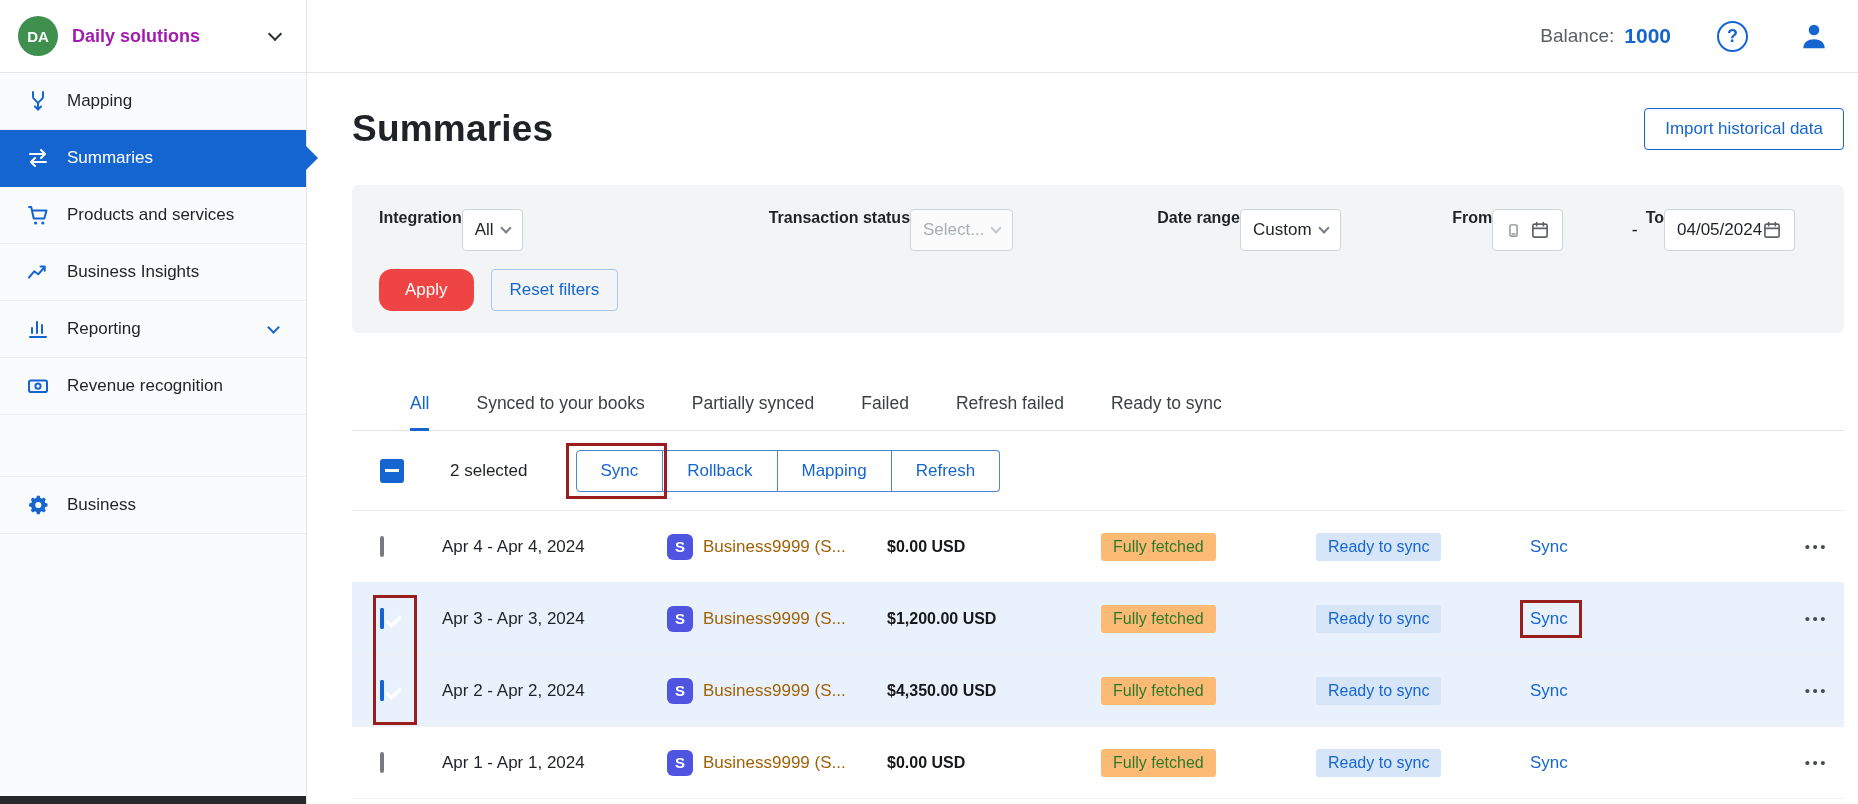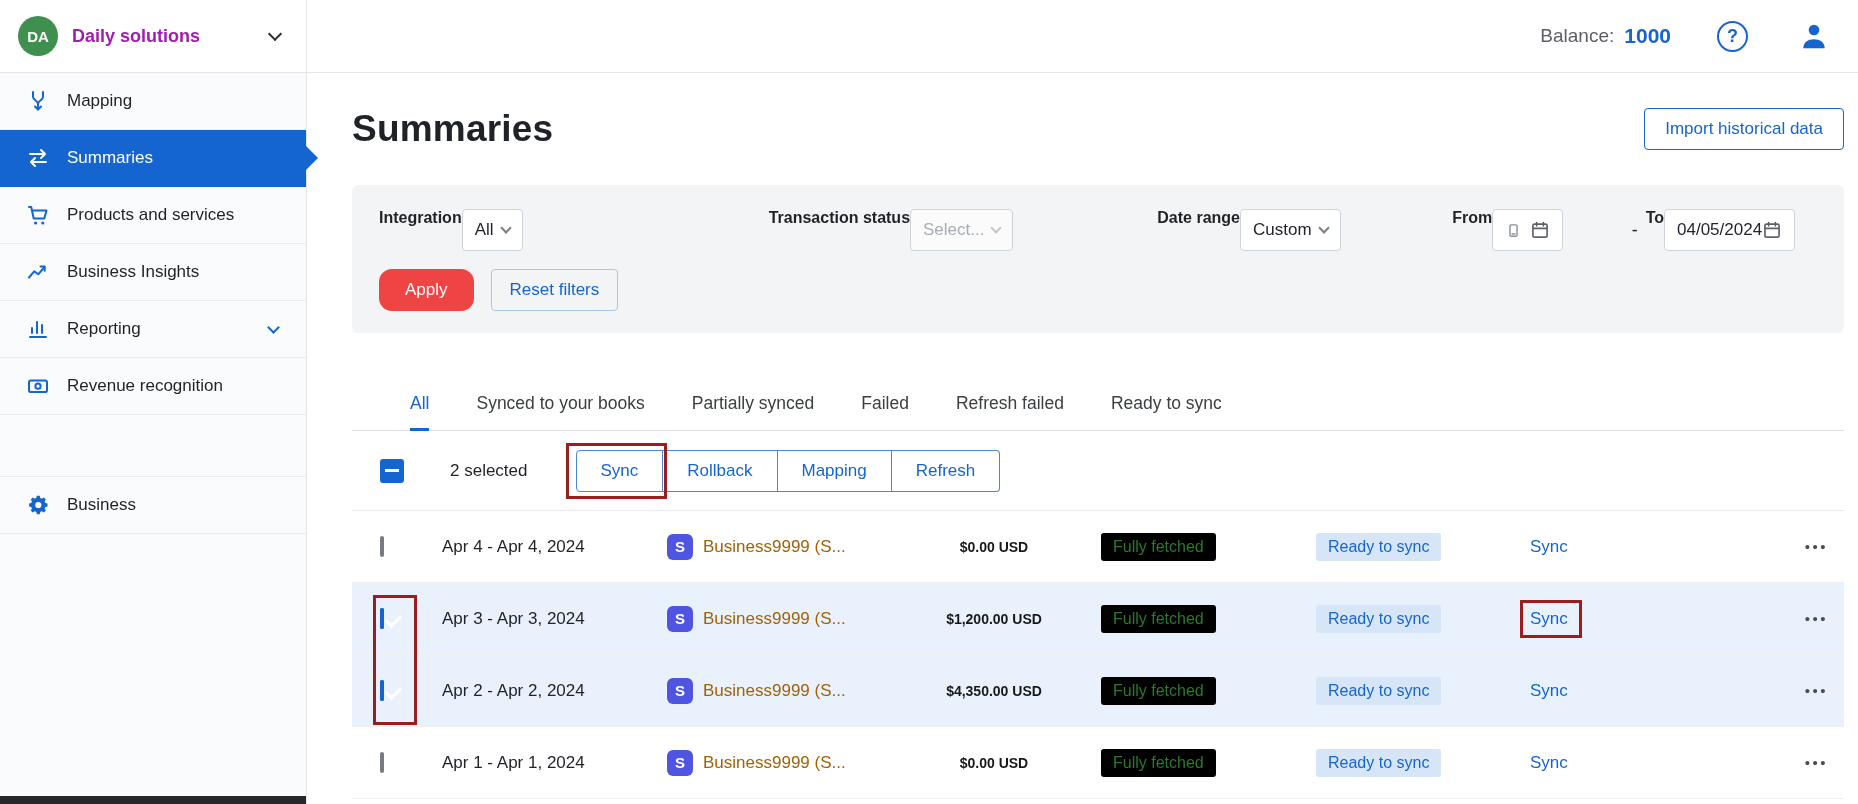--- a/index.html
+++ b/index.html
@@ -103,23 +103,23 @@
   .rows { position: relative; }
   .trow { display: grid; grid-template-columns: 90px 225px 220px 214px 215px 214px 266px 1fr;
     align-items: center; height: 72px; border-bottom: 1px solid #eef0f2; }
   .trow.selected { background: #e9f2fc; }
   .cell-check { padding-left: 28px; }
   .cell-date { font-size: 17px; color: #1f2227; }
   .cell-int { display: flex; align-items: center; gap: 10px; }
   .s-badge { width: 26px; height: 26px; border-radius: 6px; background: #4f55e0; color: #fff;
     font-size: 15px; font-weight: bold; display: flex; align-items: center; justify-content: center; flex: 0 0 auto; }
   .int-name { font-size: 17px; color: #a16207; white-space: nowrap; overflow: hidden; }
-  .cell-amount { font-size: 14px; font-weight: bold; color: #17181a; text-align: center; }
+  .cell-amount { font-size: 16px; font-weight: bold; color: #17181a; }
   .badge { display: inline-block; padding: 5px 12px; border-radius: 3px; font-size: 16px; }
-  .badge-green { background: #000000; color: #2c7a2c; }
+  .badge-green { background: #fdba74; color: #2c7a2c; }
   .badge-blue { background: #d6e6f8; color: #1565d1; }
   .cell-badge { justify-self: start; }
   .row-action { position: relative; display: inline-block; color: #1565d1; font-size: 17px; cursor: pointer; justify-self: start; }
   .row-action.sync-annotated::after { content: ""; position: absolute; left: -10px; right: -14px; top: -9px; bottom: -9px;
     border: 3px solid #9a1e1e; pointer-events: none; }
   .cell-menu { justify-self: end; padding-right: 16px; color: #4a4d52; font-size: 15px;
     letter-spacing: 2.5px; cursor: pointer; line-height: 1; }
   .ann-checkboxes { left: 21px; top: 84px; width: 44px; height: 130px; }
 </style>
 </head>

